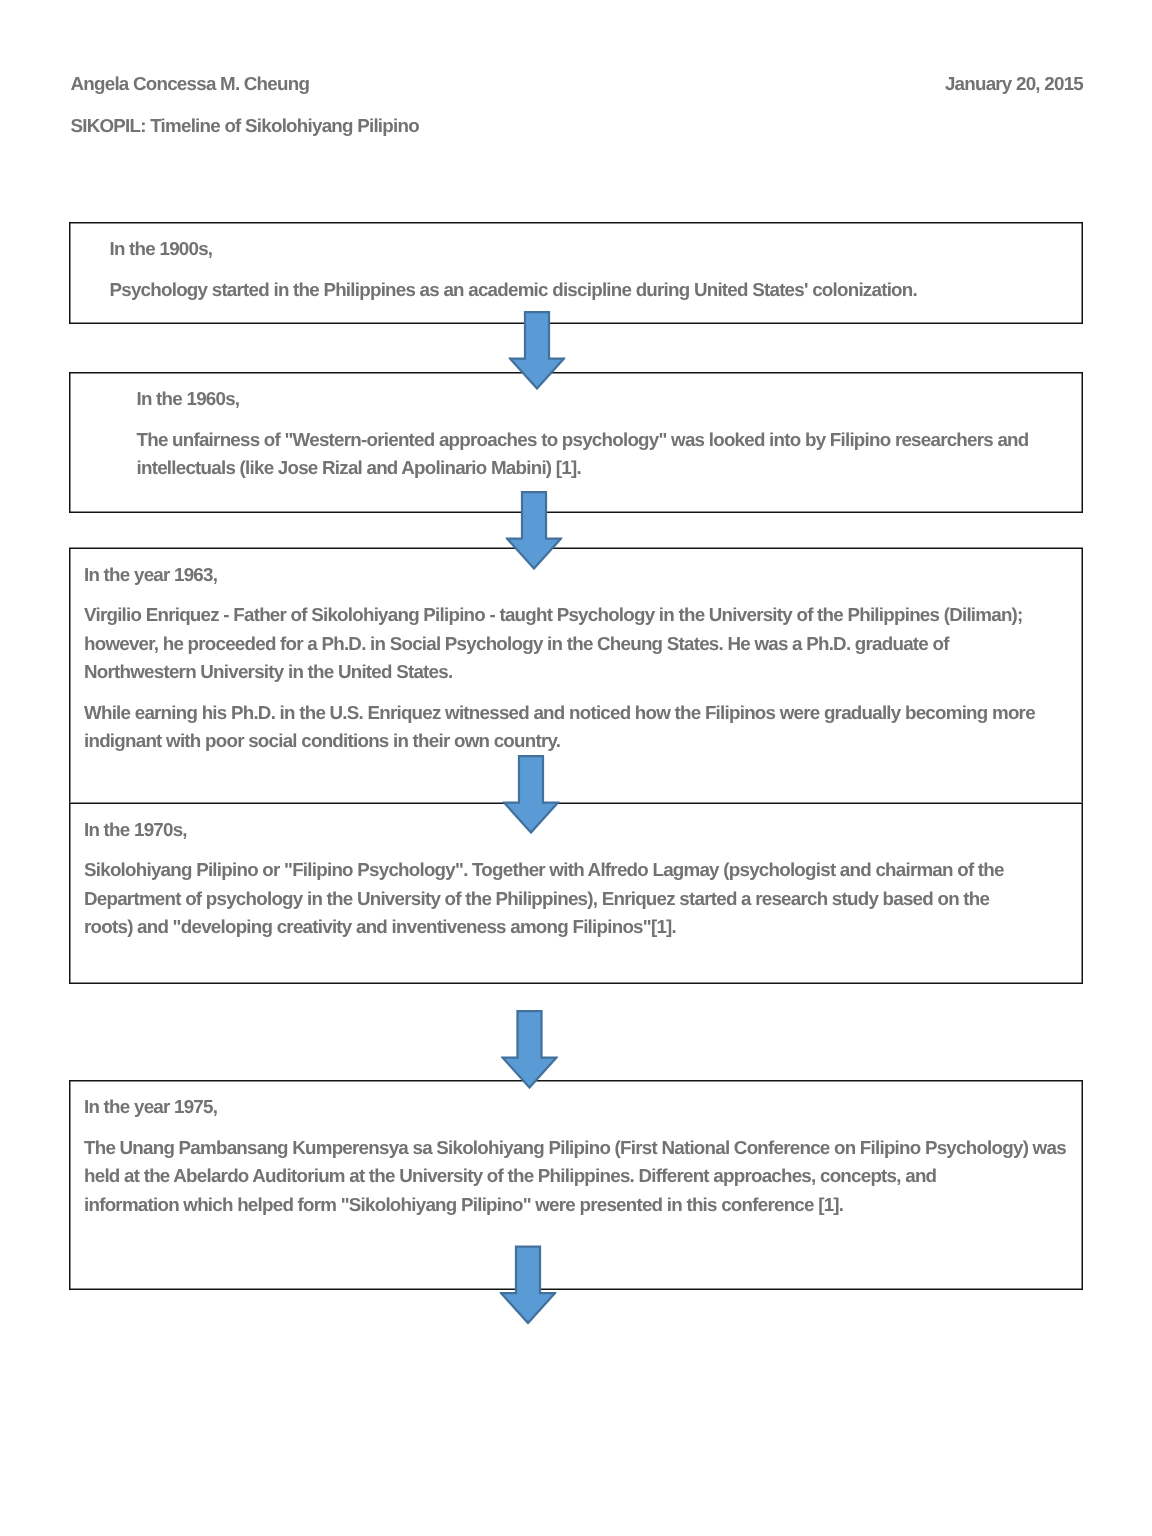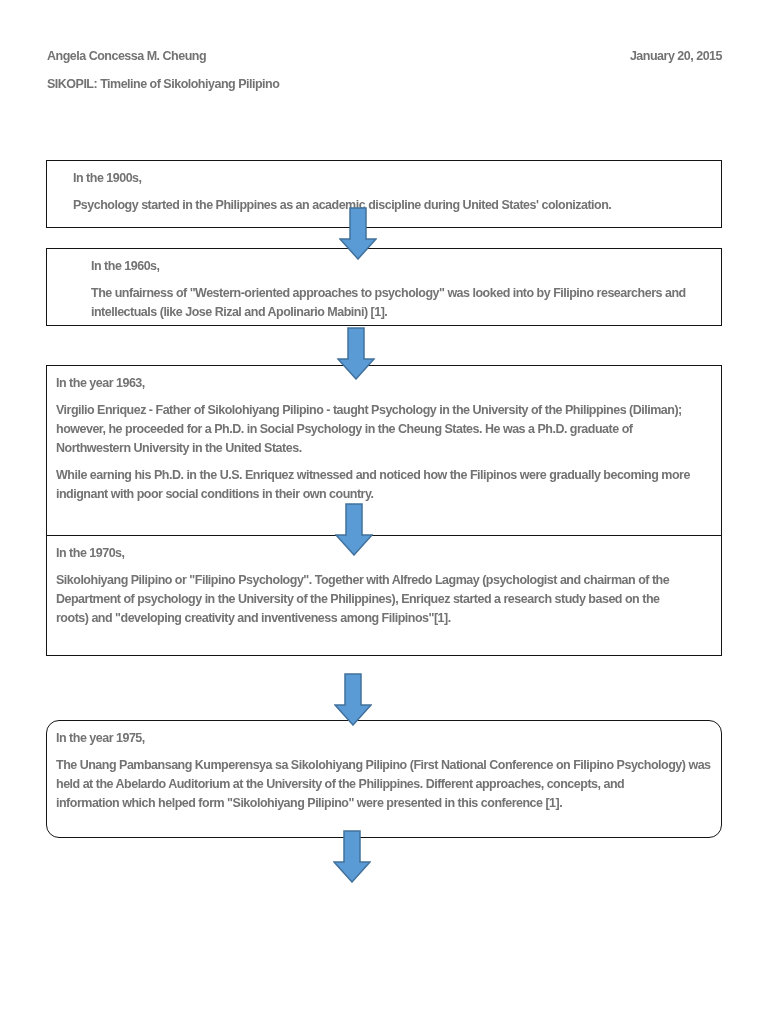--- a/index.html
+++ b/index.html
@@ -47,27 +47,27 @@
   .arrow svg{display:block;width:38px;height:53px;}
 </style>
 </head>
 <body>
 
 <div class="page">
   <div class="hdr-author">Angela Concessa M. Cheung</div>
   <div class="hdr-date">January 20, 2015</div>
   <div class="hdr-title">SIKOPIL: Timeline of Sikolohiyang Pilipino</div>
   <div id="timeline">
-      <div class="tbox" style="top: 160px; height: 68px; padding-left: 26px;">
+      <div class="tbox" style="top: 148px; height: 68px; padding-left: 26px;">
         <div class="heading">In the 1900s,</div>
         <div class="para">
           <div class="line">Psychology started in the Philippines as an academic discipline during United States' colonization.</div>
         </div>
       </div>
-      <div class="tbox" style="top: 248px; height: 78px; padding-left: 44px;">
+      <div class="tbox" style="top: 248px; height: 94px; padding-left: 44px;">
         <div class="heading">In the 1960s,</div>
         <div class="para">
           <div class="line">The unfairness of "Western-oriented approaches to psychology" was looked into by Filipino researchers and</div>
           <div class="line">intellectuals (like Jose Rizal and Apolinario Mabini) [1].</div>
         </div>
       </div>
       <div class="tbox" style="top: 365px; height: 185px;">
         <div class="heading">In the year 1963,</div>
         <div class="para">
           <div class="line">Virgilio Enriquez - Father of Sikolohiyang Pilipino - taught Psychology in the University of the Philippines (Diliman);</div>
@@ -80,21 +80,21 @@
         </div>
       </div>
       <div class="tbox" style="top: 535px; height: 121px;">
         <div class="heading">In the 1970s,</div>
         <div class="para">
           <div class="line">Sikolohiyang Pilipino or "Filipino Psychology". Together with Alfredo Lagmay (psychologist and chairman of the</div>
           <div class="line">Department of psychology in the University of the Philippines), Enriquez started a research study based on the</div>
           <div class="line">roots) and "developing creativity and inventiveness among Filipinos"[1].</div>
         </div>
       </div>
-      <div class="tbox" style="top: 720px; height: 118px; border-radius: 13px;">
+      <div class="tbox" style="top: 720px; height: 140px;">
         <div class="heading">In the year 1975,</div>
         <div class="para">
           <div class="line">The Unang Pambansang Kumperensya sa Sikolohiyang Pilipino (First National Conference on Filipino Psychology) was</div>
           <div class="line">held at the Abelardo Auditorium at the University of the Philippines. Different approaches, concepts, and</div>
           <div class="line">information which helped form "Sikolohiyang Pilipino" were presented in this conference [1].</div>
         </div>
       </div>
       <div class="arrow" style="top: 207px; left: 339px;">
         <svg viewBox="0 0 38 53" xmlns="http://www.w3.org/2000/svg">
           <polygon points="11,1 27,1 27,32 37,32 19,52 1,32 11,32" fill="#5b9bd5" stroke="#41719c" stroke-width="1.5" stroke-linejoin="miter"></polygon>

